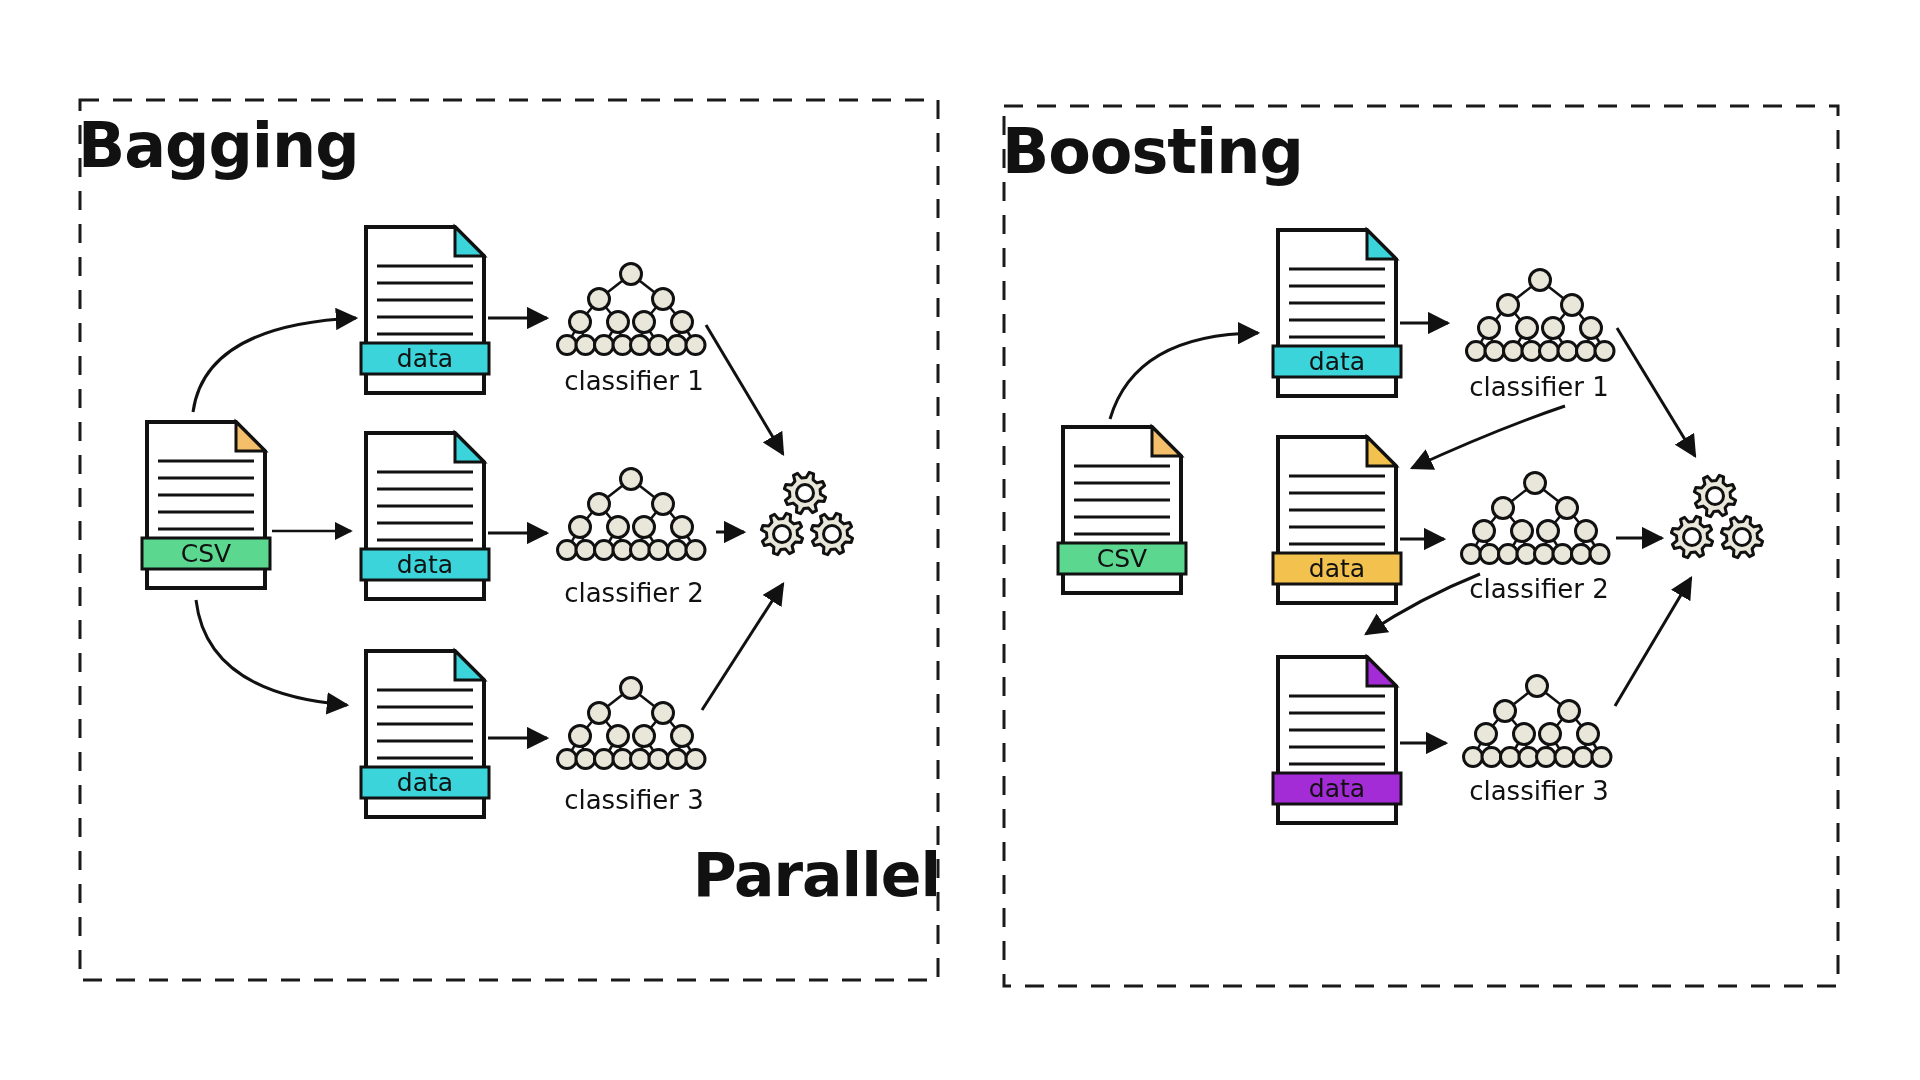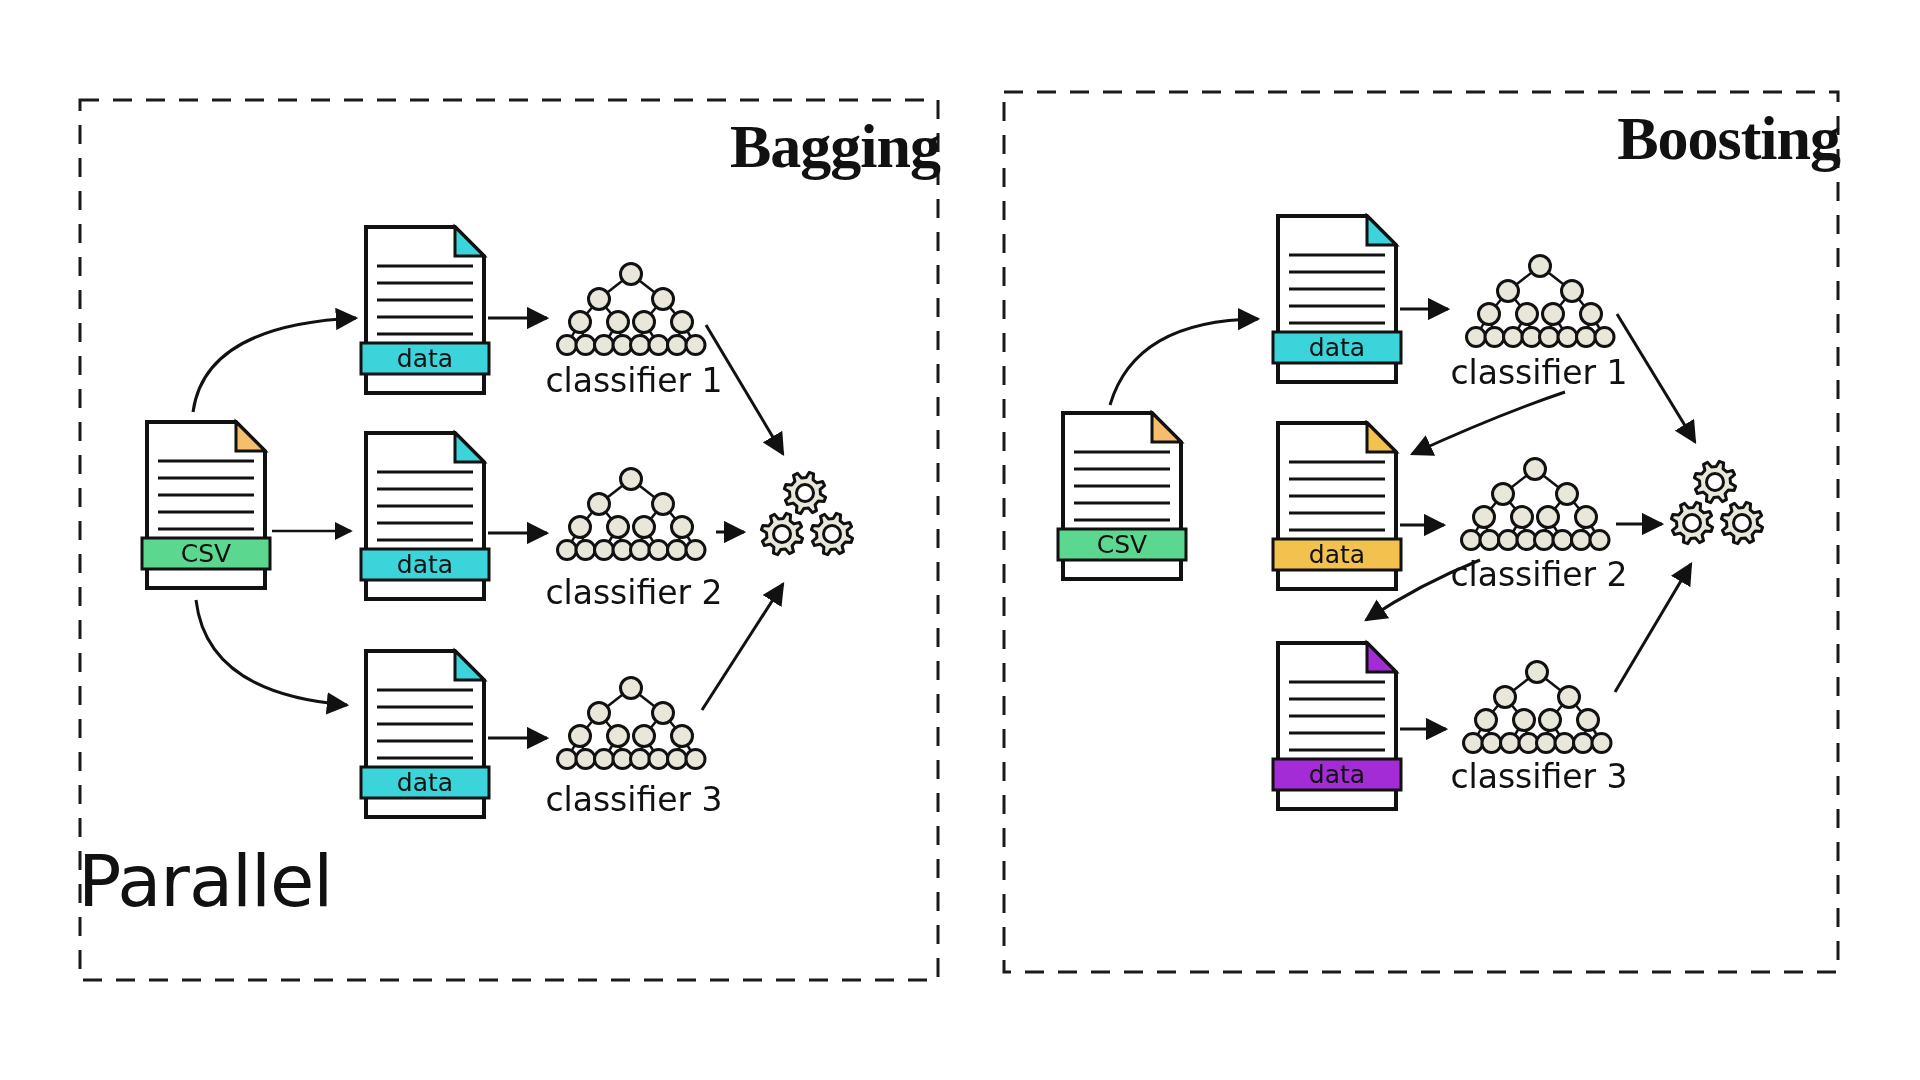--- a/index.html
+++ b/index.html
@@ -1,25 +1,25 @@
 <!DOCTYPE html>
 <html><head>
 <meta charset="utf-8">
 <style>
   html,body{margin:0;padding:0;background:#ffffff;}
   body{width:1920px;height:1080px;overflow:hidden;font-family:"DejaVu Sans",sans-serif;color:#111;}
   .stage{position:relative;width:1920px;height:1080px;background:#ffffff;}
   .panel{position:absolute;}
   .panel-border{position:absolute;inset:0;pointer-events:none;}
-  .title{position:absolute;left:0;right:0;top:14px;text-align:right;
-         font-size:62px;font-weight:700;letter-spacing:-1px;line-height:1.1;font-family:Liberation Serif, serif;}
-  .mode{position:absolute;left:0;right:0;top:744px;text-align:left;
-        font-size:72px;font-weight:400;letter-spacing:-1px;line-height:1.1;}
+  .title{position:absolute;left:0;right:0;top:14px;text-align:left;
+         font-size:62px;font-weight:700;letter-spacing:-1px;line-height:1.1;}
+  .mode{position:absolute;left:0;right:0;top:744px;text-align:right;
+        font-size:60px;font-weight:700;letter-spacing:-1px;line-height:1.1;}
   .doc,.tree,.gears,.clabel,.arrows{position:absolute;}
-  .clabel{width:240px;text-align:center;font-size:33px;line-height:30px;}
+  .clabel{width:240px;text-align:center;font-size:26px;line-height:30px;}
   .band-text{font-size:25px;font-weight:400;fill:#111;text-anchor:middle;
              font-family:"DejaVu Sans",sans-serif;}
   .arrows{inset:0;pointer-events:none;}
   .arrow{stroke:#111;stroke-width:3;fill:none;}
   .arrow.thin{stroke-width:2.4;}
   .gear-hole{fill:#ffffff;stroke:#111;stroke-width:3;}
   svg{display:block;overflow:visible;}
 </style>
 </head>
 <body>
@@ -161,21 +161,21 @@
         <path class="gear-path" stroke="#111" stroke-width="3" stroke-linejoin="round" fill="#e9e6da" d="M42.5,67.2 L47.6,70.3 L46.1,74.6 L40.2,74.1 L37.1,77.8 L38.5,83.6 L34.4,85.6 L30.6,81.1 L25.8,81.5 L22.7,86.6 L18.4,85.1 L18.9,79.2 L15.2,76.1 L9.4,77.5 L7.4,73.4 L11.9,69.6 L11.5,64.8 L6.4,61.7 L7.9,57.4 L13.8,57.9 L16.9,54.2 L15.5,48.4 L19.6,46.4 L23.4,50.9 L28.2,50.5 L31.3,45.4 L35.6,46.9 L35.1,52.8 L38.8,55.9 L44.6,54.5 L46.6,58.6 L42.1,62.4 Z"></path>
         <circle class="gear-hole" cx="27" cy="66" r="8.5"></circle>
         <path class="gear-path" stroke="#111" stroke-width="3" stroke-linejoin="round" fill="#e9e6da" d="M92.5,67.2 L97.6,70.3 L96.1,74.6 L90.2,74.1 L87.1,77.8 L88.5,83.6 L84.4,85.6 L80.6,81.1 L75.8,81.5 L72.7,86.6 L68.4,85.1 L68.9,79.2 L65.2,76.1 L59.4,77.5 L57.4,73.4 L61.9,69.6 L61.5,64.8 L56.4,61.7 L57.9,57.4 L63.8,57.9 L66.9,54.2 L65.5,48.4 L69.6,46.4 L73.4,50.9 L78.2,50.5 L81.3,45.4 L85.6,46.9 L85.1,52.8 L88.8,55.9 L94.6,54.5 L96.6,58.6 L92.1,62.4 Z"></path>
         <circle class="gear-hole" cx="77" cy="66" r="8.5"></circle>
       </svg>
     </div>
 
     <div class="mode">Parallel</div>
   </div>
 
-  <div class="panel" style="left:1002px;top:90px;width:838px;height:884px">
+  <div class="panel" style="left:1002px;top:104px;width:838px;height:884px">
     <svg class="panel-border" width="838" height="884">
       <rect x="2" y="2" width="834" height="880" fill="none" stroke="#1a1a1a" stroke-width="3" stroke-dasharray="19 14"></rect>
     </svg>
 
     <div class="title">Boosting</div>
 
     <svg class="arrows" width="838" height="884">
       <defs>
         <marker id="ah-r" viewBox="0 0 10 10" refX="9" refY="5" markerWidth="7.5" markerHeight="7.5" orient="auto">
           <path d="M0,0 L10,5 L0,10 Z" fill="#111"></path>

